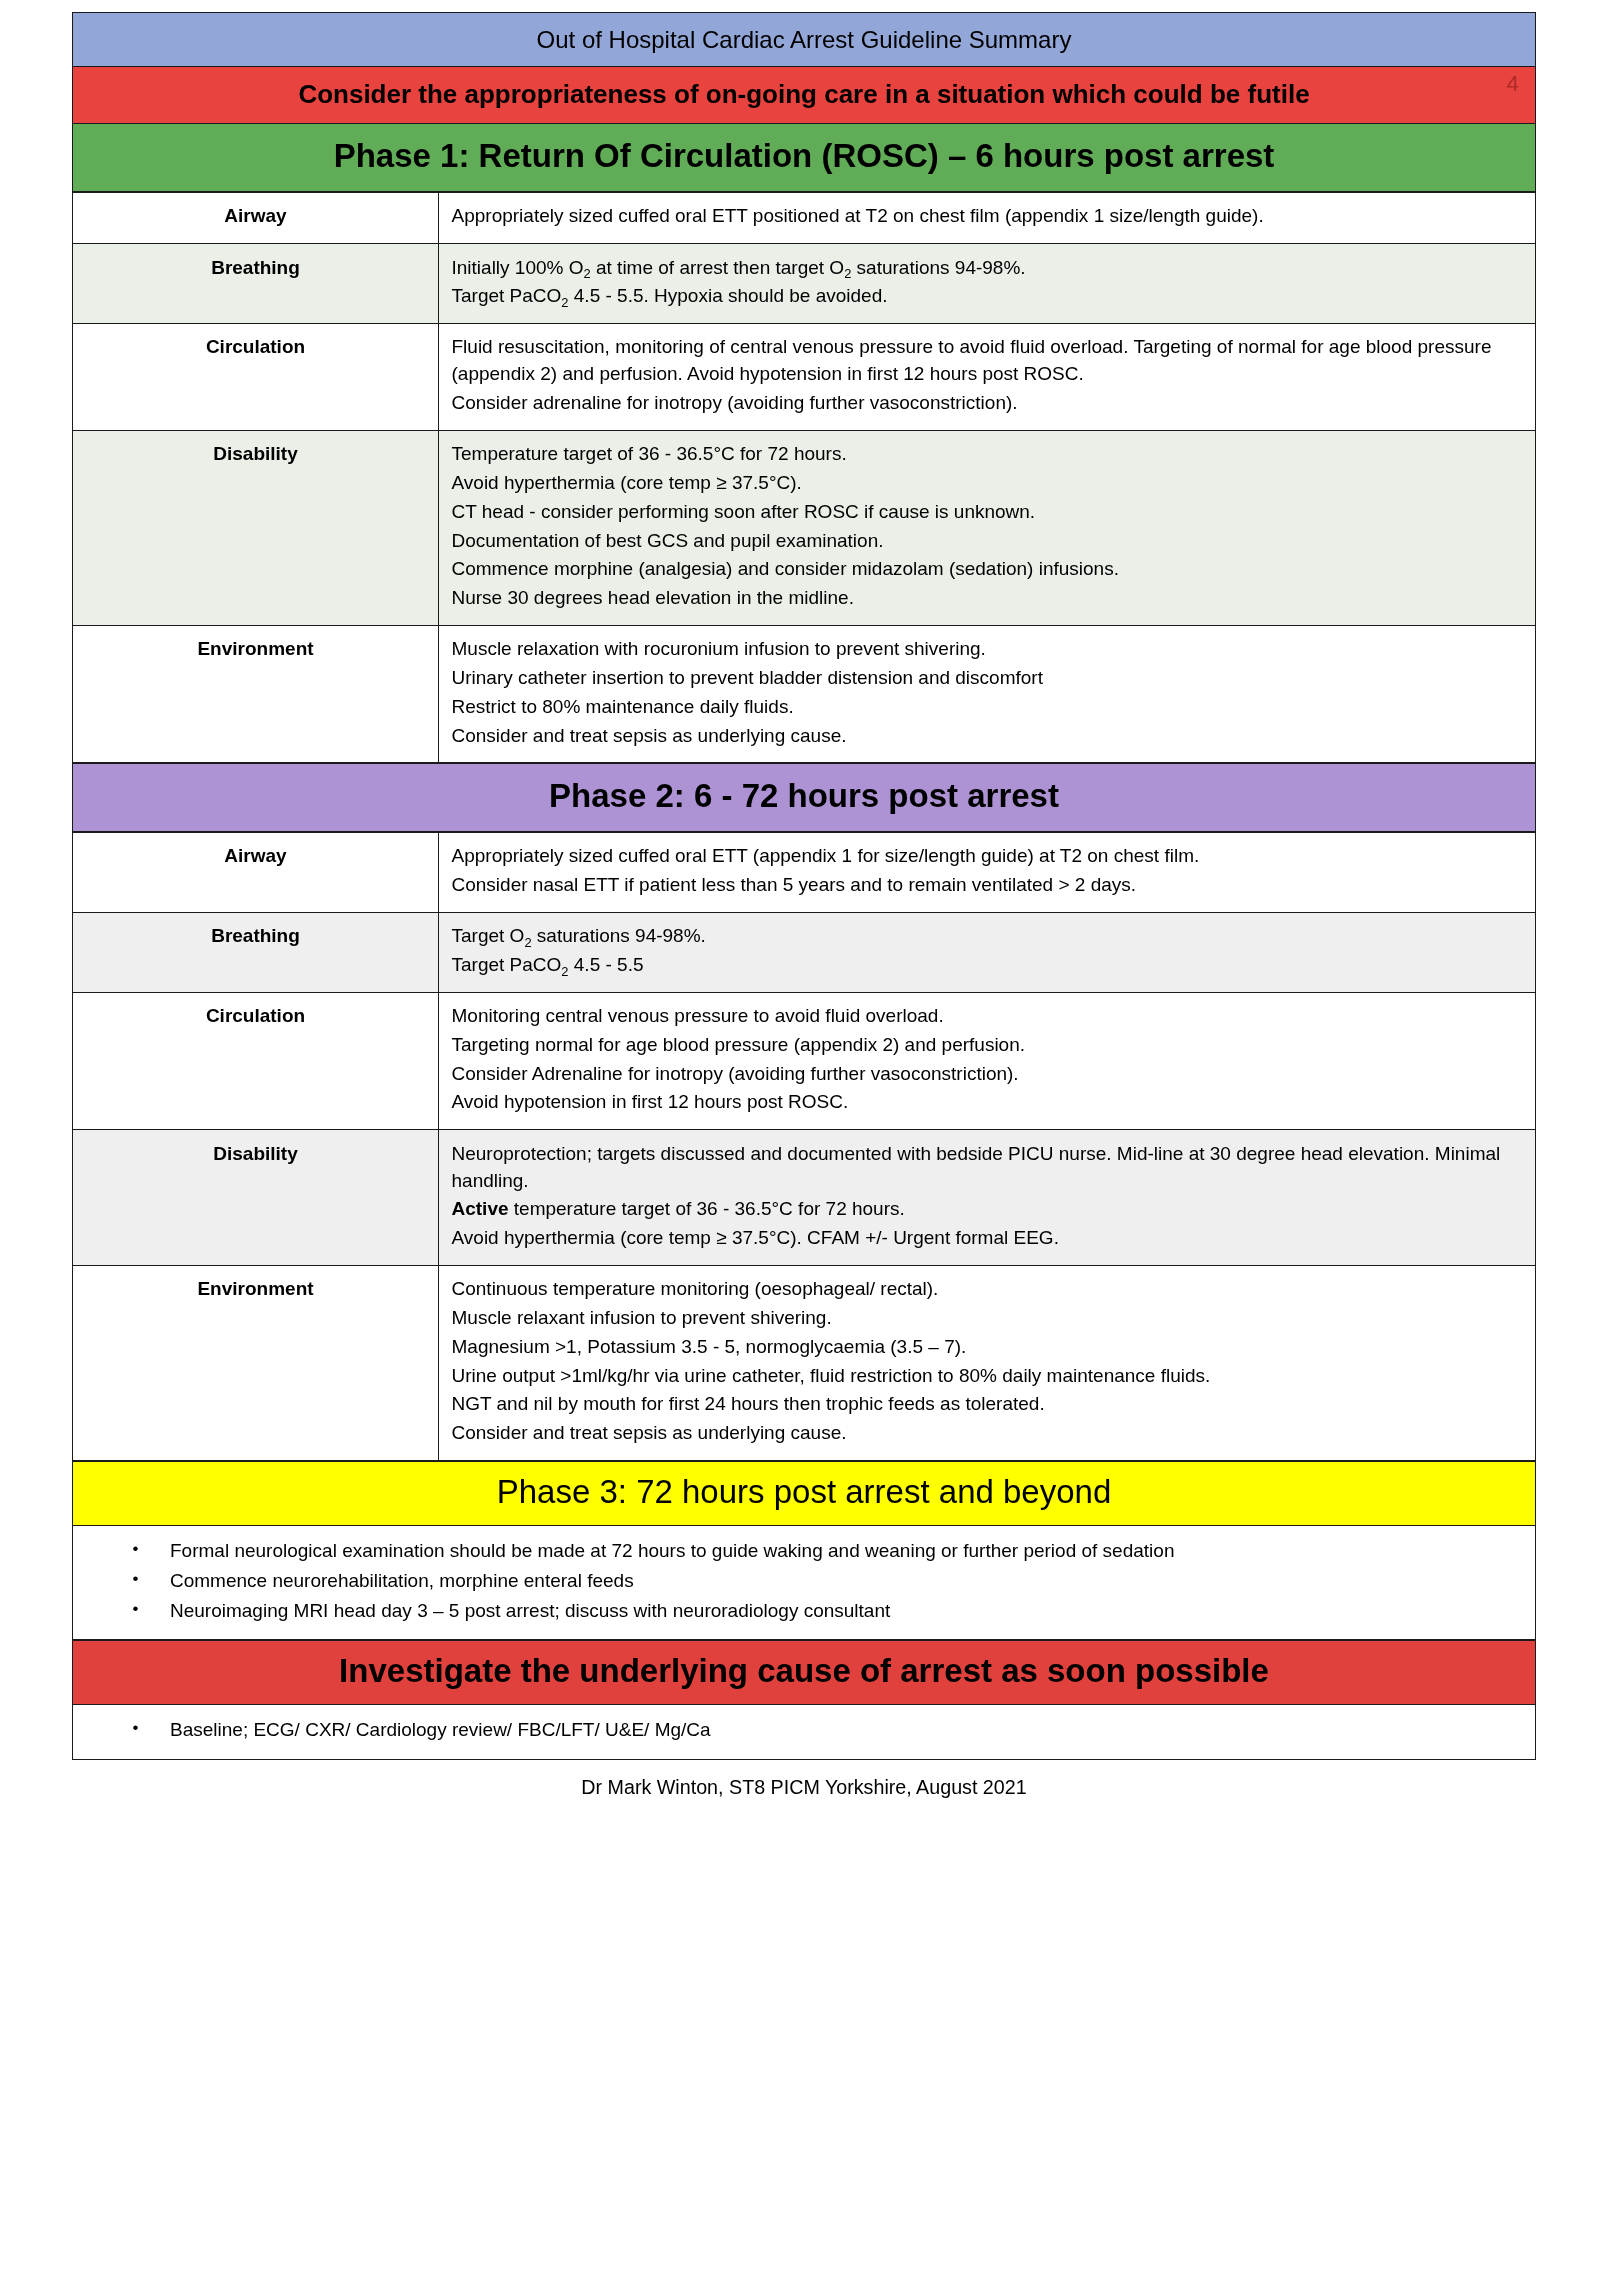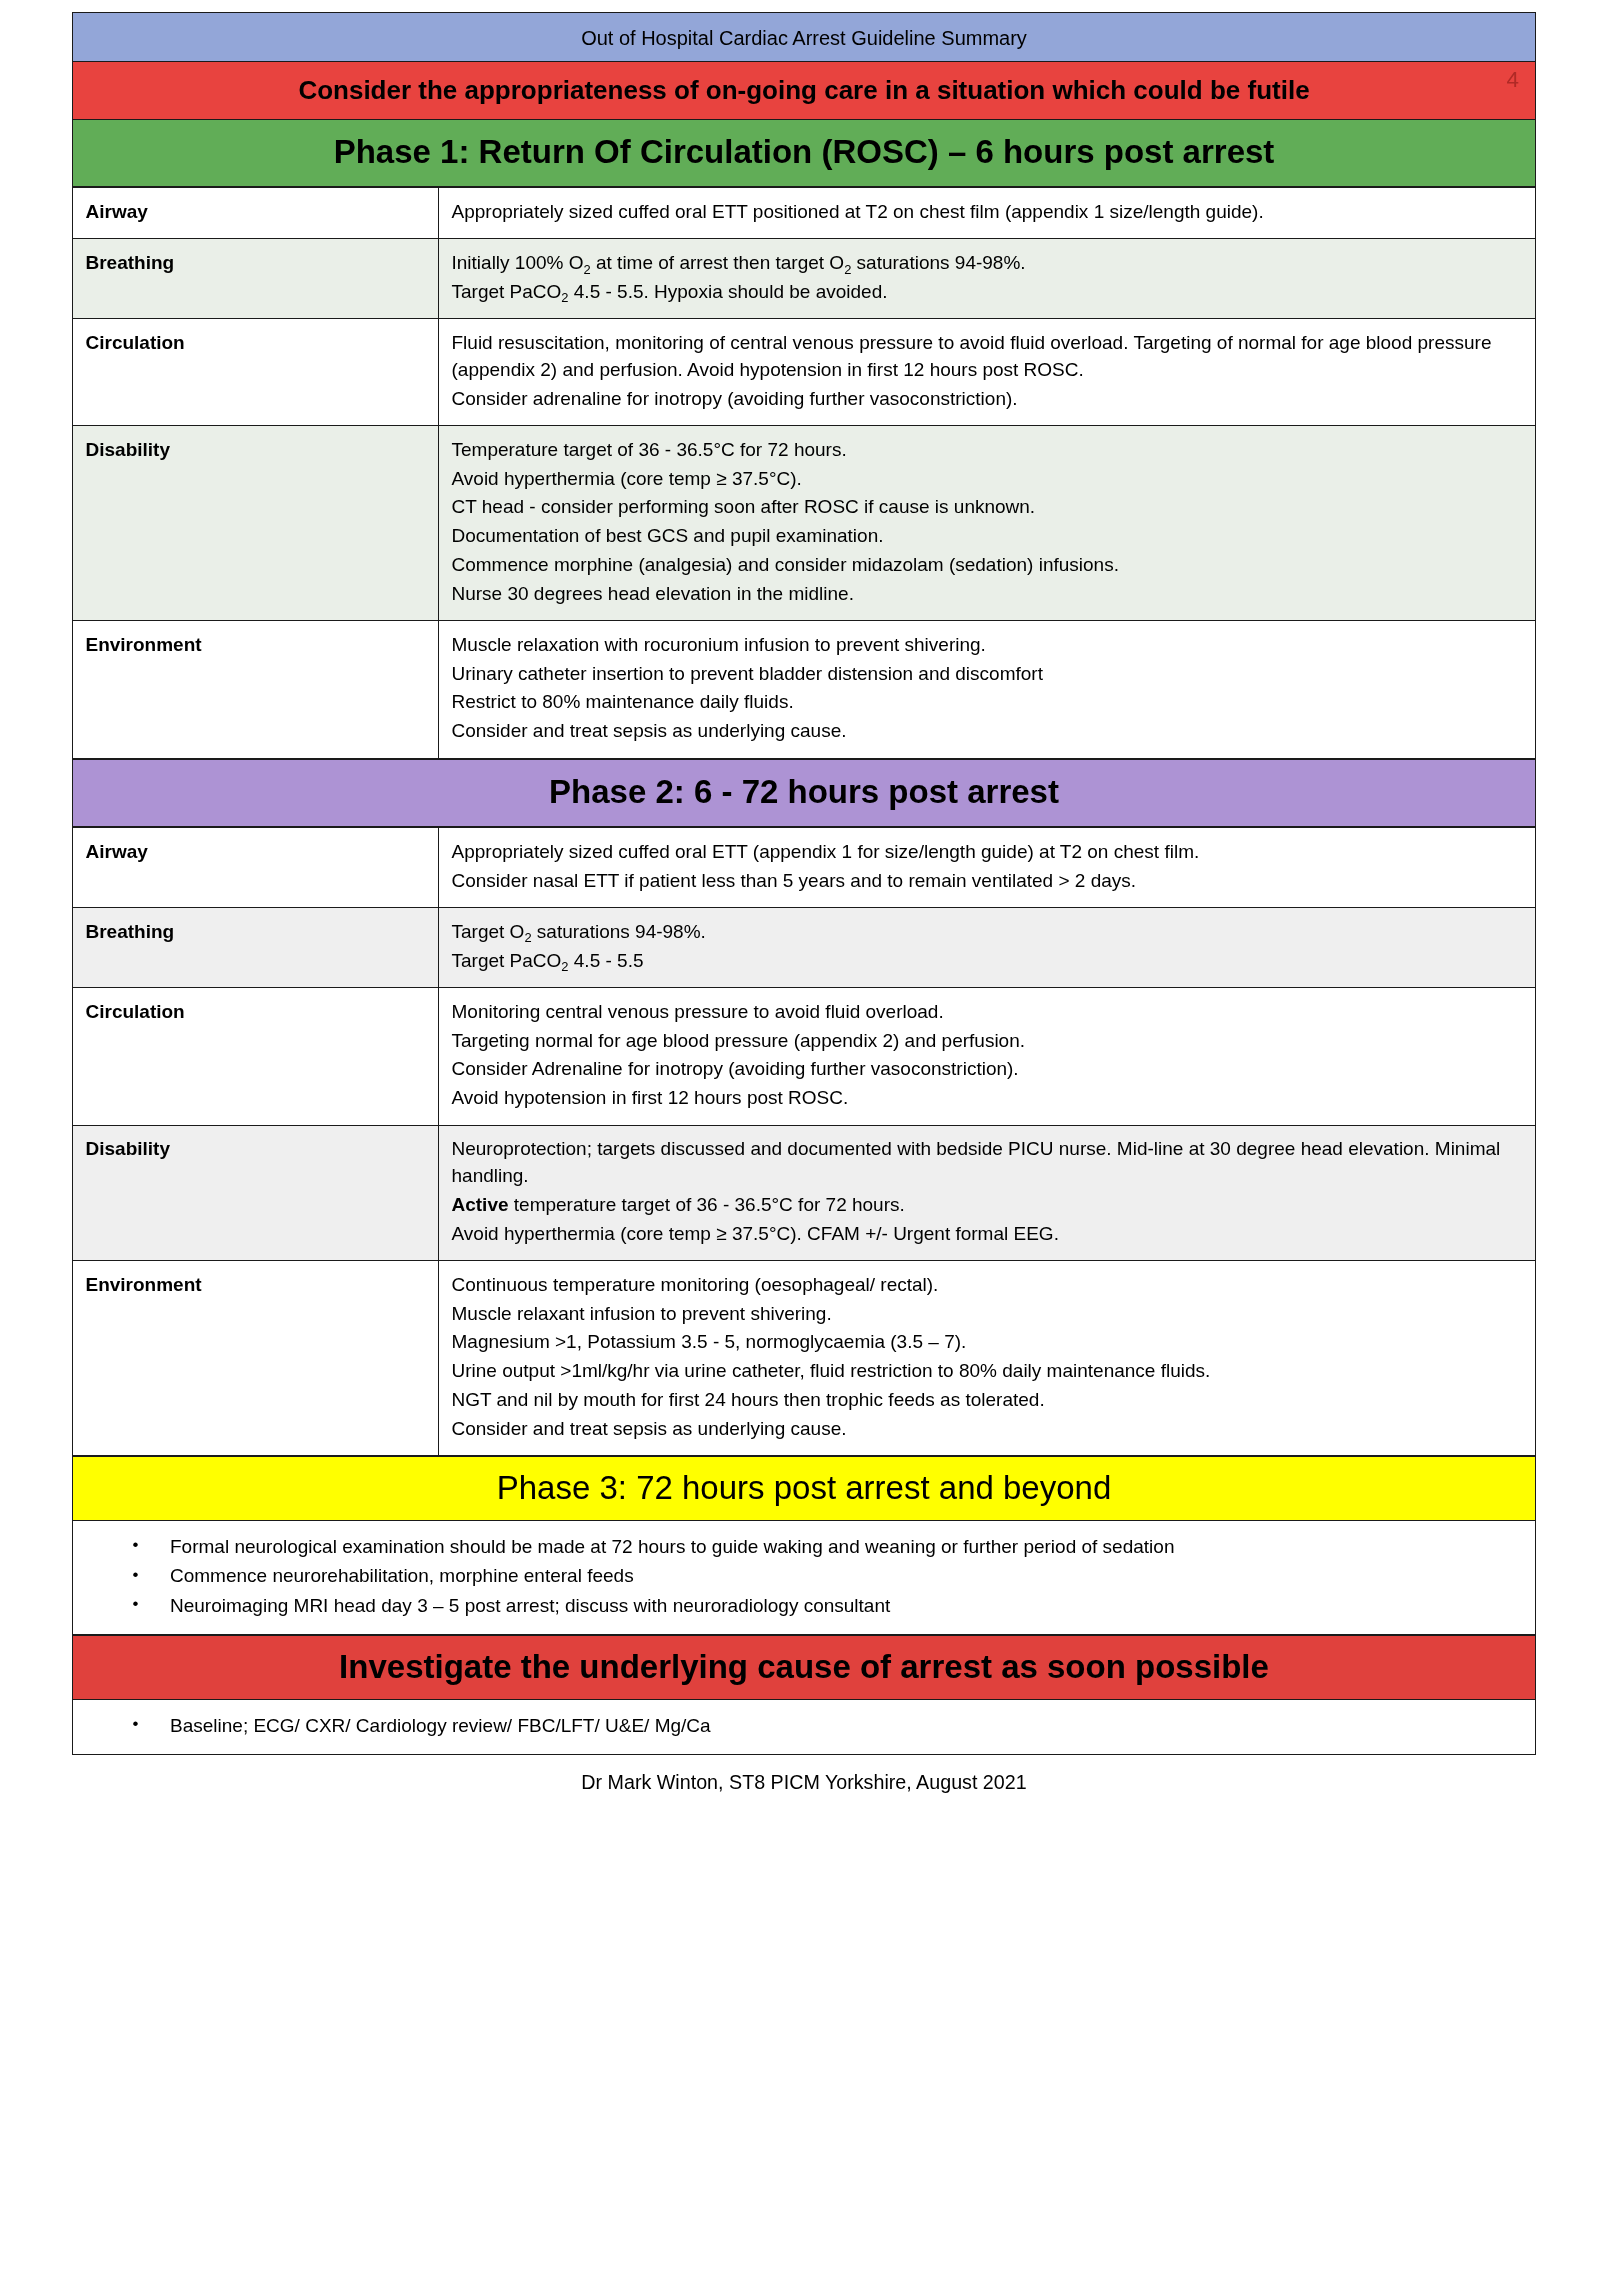--- a/index.html
+++ b/index.html
@@ -29,21 +29,21 @@
   .banner {
     box-sizing: border-box;
     width: 100%;
     position: relative;
     border: 1.8px solid #1a1a1a;
     text-align: center;
   }
   .banner-title {
     background: #93a6d8;
     padding: 14.3px 9px 12.5px;
-    font-size: 20px;
+    font-size: 24px;
     font-weight: 400;
     line-height: 1.1;
   }
   .banner-futile {
     background: #e8433f;
     border-top: none;
     padding: 13.4px 9px 14.3px;
     font-size: 26px;
     font-weight: bold;
     line-height: 1.1;
@@ -99,20 +99,21 @@
     border: 1.8px solid #1a1a1a;
     vertical-align: top;
     padding: 10.7px 12.5px 12.5px;
     font-size: 19px;
     line-height: 1.42;
   }
   td.label {
     width: 340px;
     font-weight: bold;
     padding-left: 19.7px;
+    text-align: center;
   }
   td.body {
     padding-left: 27px;
   }
   tr.tint-green td { background: #eaefe8; }
   tr.tint-grey  td { background: #efefef; }
   tr.plain td     { background: #ffffff; }
 
   .line { display: block; }
   .line + .line { margin-top: 1.8px; }

